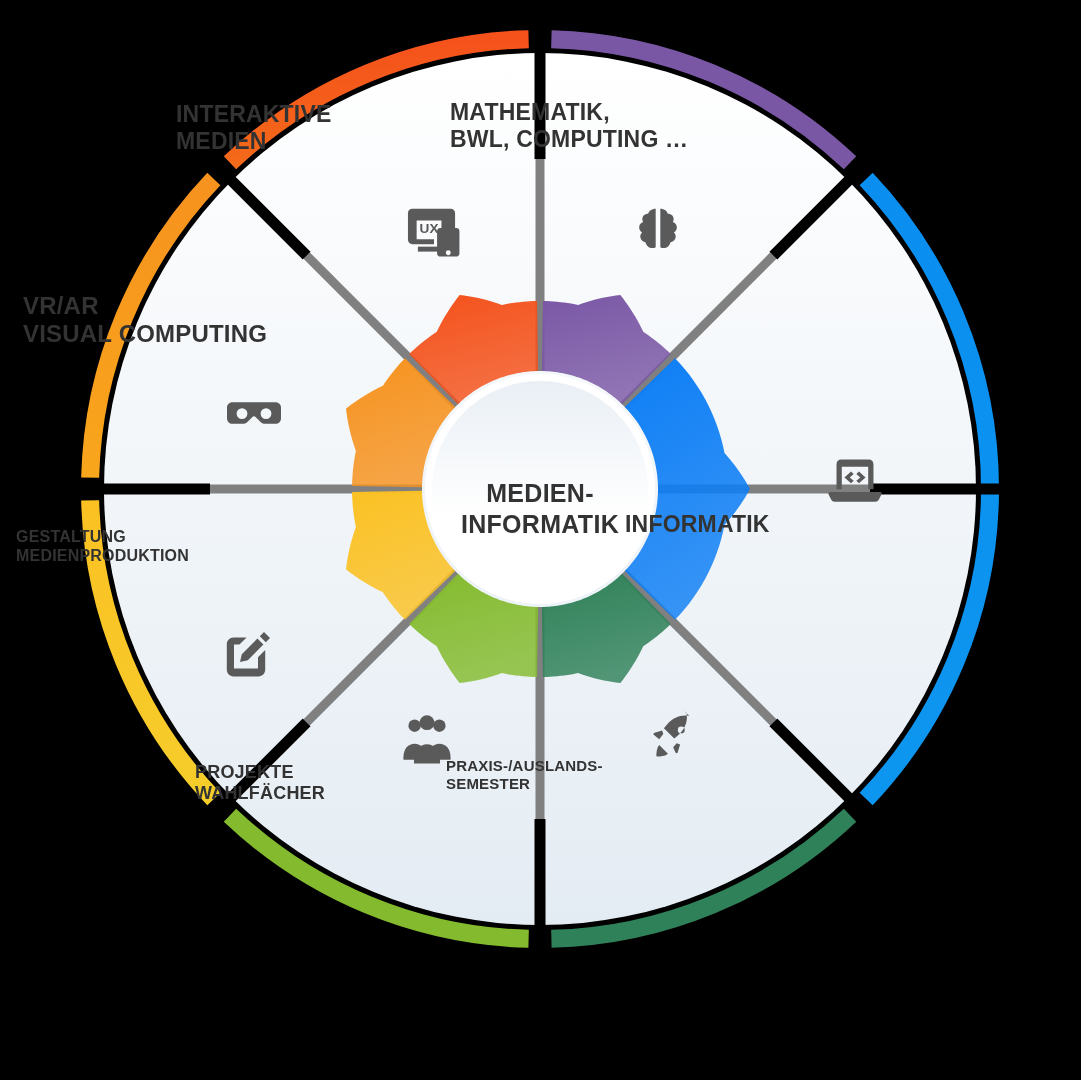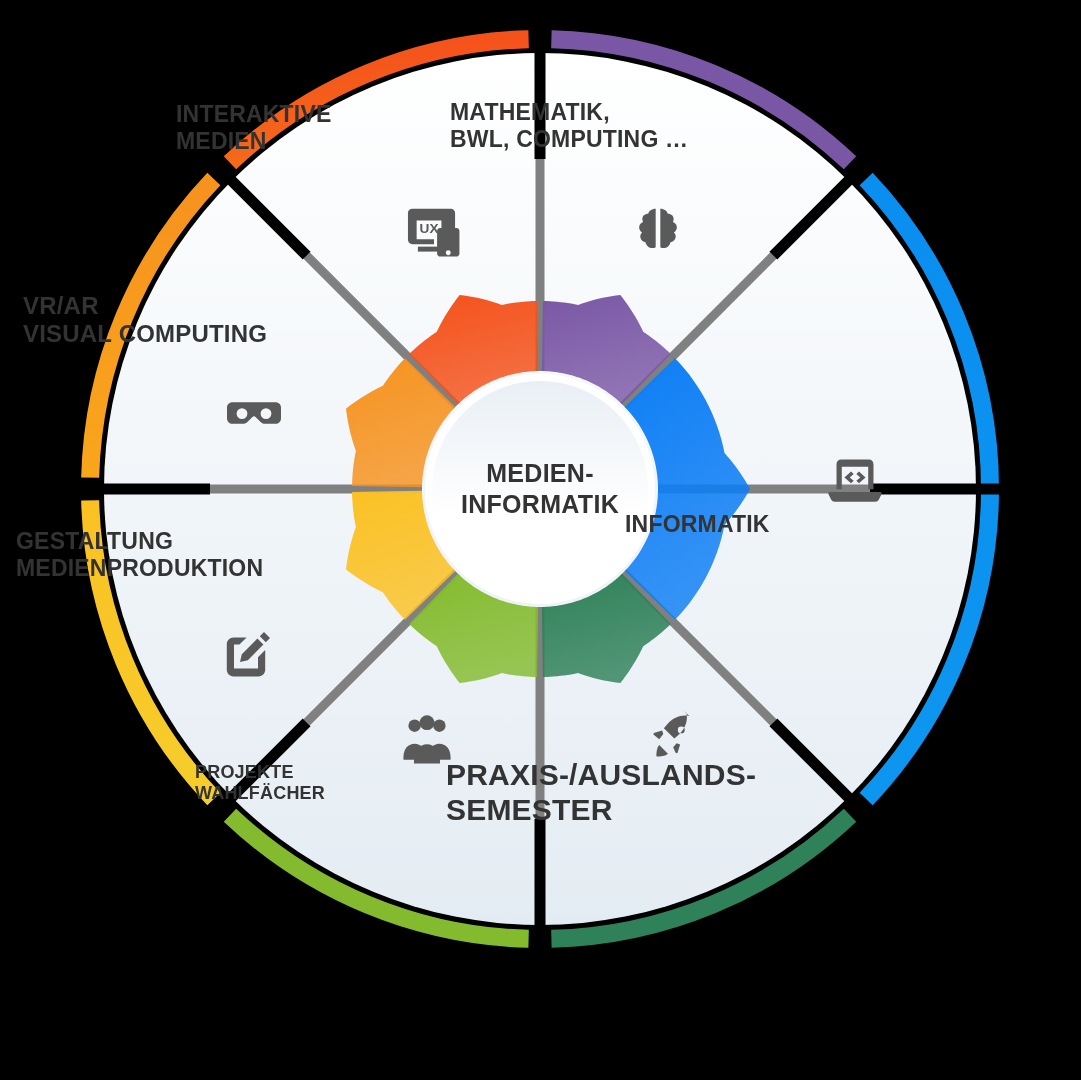--- a/index.html
+++ b/index.html
@@ -140,52 +140,52 @@
       <svg width="58" height="58" viewBox="0 0 100 100" fill="#5a5a5a" style="position: absolute; left: 629px; top: 204px;">
         <path d="M46 8c-7 0-12 4-13 9-6 0-10 4-10 9 0 2 .5 4 1.5 5-4 1-7 5-7 9 0 4 2 7 5 9-2 2-3 4-3 7 0 5 4 9 9 10 1 6 6 10 12 10 2 0 4-.5 5.5-1.5V8z"></path>
         <path d="M54 8c7 0 12 4 13 9 6 0 10 4 10 9 0 2-.5 4-1.5 5 4 1 7 5 7 9 0 4-2 7-5 9 2 2 3 4 3 7 0 5-4 9-9 10-1 6-6 10-12 10-2 0-4-.5-5.5-1.5V8z"></path>
       </svg>
       <div class="seg-label" style="font-size: 23px; left: 625px; top: 510.5px; width: 460px;">INFORMATIK</div>
       <svg width="66" height="66" viewBox="0 0 100 100" fill="#5a5a5a" style="position: absolute; left: 822px; top: 451px;">
         <path d="M22 20c0-4 3-7 7-7h42c4 0 7 3 7 7v38H70V24H30v34H22V20z"></path>
         <path d="M12 62h76c2 0 3 2 2 4l-4 8c-1 2-3 3-5 3H19c-2 0-4-1-5-3l-4-8c-1-2 0-4 2-4z"></path>
         <path d="M44 31l-10 9 10 9 4-4-6-5 6-5-4-4zM56 31l-4 4 6 5-6 5 4 4 10-9-10-9z"></path>
       </svg>
-      <div class="seg-label" style="font-size: 30px; left: 446px; top: 757px; width: 460px;">PRAXIS-/AUSLANDS-
+      <div class="seg-label" style="font-size: 15px; left: 446px; top: 757px; width: 460px;">PRAXIS-/AUSLANDS-
 SEMESTER</div>
       <svg width="58" height="58" viewBox="0 0 100 100" fill="#5a5a5a" style="position: absolute; left: 643px; top: 709px;">
         <path d="M80 12c-14-3-28 3-37 13l-7 8 18 18 8-7c10-9 16-23 13-37l-2-2-2-1zM66 30a6 6 0 1 1 0 12 6 6 0 0 1 0-12z"></path>
         <path d="M33 37l-13 4c-2 .5-3 3-1 4l9 7 7-9-2-6zM52 66l4 9c1 2 4 1 4-1l4-13-6-2-6 7z"></path>
         <path d="M28 62c-4 4-5 14-5 18 0 1 1 2 2 2 4 0 14-1 18-5l-15-15z"></path>
       </svg>
       <div class="seg-label" style="font-size: 18px; left: 195px; top: 762px; width: 460px;">PROJEKTE
 WAHLFÄCHER</div>
       <svg width="62" height="62" viewBox="0 0 100 100" fill="#5a5a5a" style="position: absolute; left: 396px; top: 709px;">
         <circle cx="30" cy="27" r="10"></circle>
         <circle cx="70" cy="27" r="10"></circle>
         <circle cx="50" cy="22" r="12"></circle>
         <path d="M12 78c0-14 8-22 18-22s18 8 18 22v4H12v-4z"></path>
         <path d="M52 78c0-14 8-22 18-22s18 8 18 22v4H52v-4z"></path>
         <path d="M29 84c0-17 9-27 21-27s21 10 21 27v4H29v-4z"></path>
       </svg>
-      <div class="seg-label" style="font-size: 23px; left: 16px; top: 528px; width: 460px;">GESTALTUNG
+      <div class="seg-label" style="font-size: 16px; left: 16px; top: 528px; width: 460px;">GESTALTUNG
 MEDIENPRODUKTION</div>
       <svg width="60" height="60" viewBox="0 0 100 100" fill="#5a5a5a" style="position: absolute; left: 216px; top: 626px;">
         <path d="M18 30c0-6 5-11 11-11h22l-12 12H30v40h40V52l12-12v33c0 6-5 11-11 11H29c-6 0-11-5-11-11V30z"></path>
         <path d="M80 10l10 10-7 7-10-10 7-7zM69 21l10 10-26 26-13 3 3-13 26-26z"></path>
       </svg>
       <div class="seg-label" style="font-size: 24px; left: 23px; top: 292px; width: 460px;">VR/AR
 VISUAL COMPUTING</div>
       <svg width="60" height="60" viewBox="0 0 100 100" fill="#5a5a5a" style="position: absolute; left: 224px; top: 383px;">
         <path d="M14 32h72c5 0 9 4 9 9v18c0 5-4 9-9 9H68c-3 0-5-1-7-3l-8-8c-2-2-4-2-6 0l-8 8c-2 2-4 3-7 3H14c-5 0-9-4-9-9V41c0-5 4-9 9-9zM30 42a9 9 0 1 0 0 18 9 9 0 0 0 0-18zM70 42a9 9 0 1 0 0 18 9 9 0 0 0 0-18z"></path>
       </svg>
       <div class="seg-label" style="font-size: 23px; left: 176px; top: 101px; width: 460px;">INTERAKTIVE
 MEDIEN</div>
       <svg width="62" height="62" viewBox="0 0 100 100" fill="#5a5a5a" style="position: absolute; left: 403px; top: 202px;">
         <path d="M8 18c0-4 3-7 7-7h62c4 0 7 3 7 7v36H62V30H22v30h28v8H15c-4 0-7-3-7-7V18z"></path>
         <path d="M24 72h34v8H24z"></path>
         <text x="42" y="50" font-family="Liberation Sans, sans-serif" font-size="22" font-weight="700" text-anchor="middle">UX</text>
         <path d="M60 42h26c3 0 5 2 5 5v36c0 3-2 5-5 5H60c-3 0-5-2-5-5V47c0-3 2-5 5-5zm13 36a4 4 0 1 0 0 8 4 4 0 0 0 0-8z"></path>
       </svg>
     </div>
-  <div class="center-label" id="center-label" style="width: 220px; left: 430px; top: 458px;">MEDIEN-
+  <div class="center-label" id="center-label" style="width: 220px; left: 430px; top: 478px;">MEDIEN-
 INFORMATIK</div>
 </div>
 
 </body></html>

